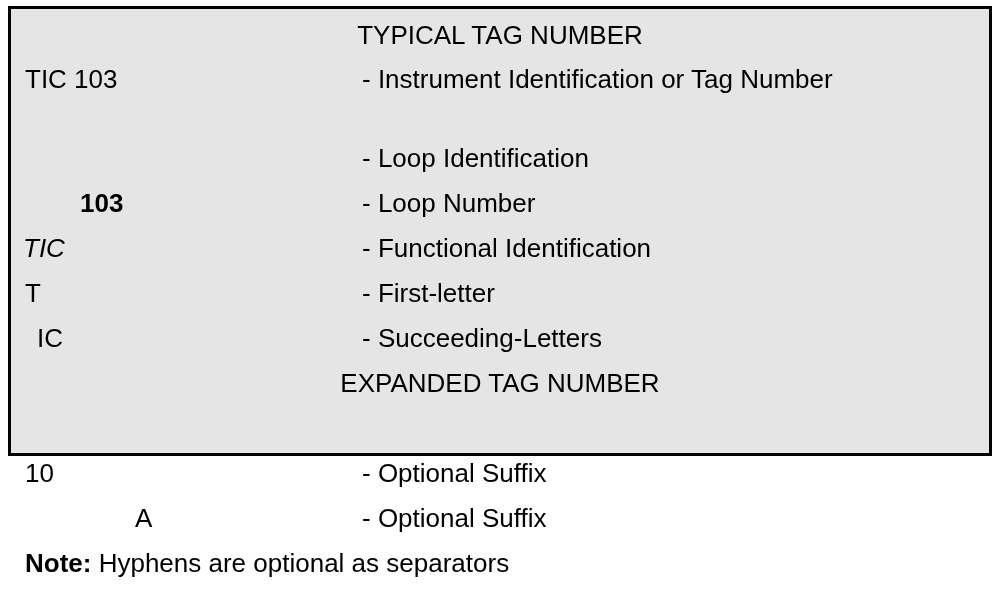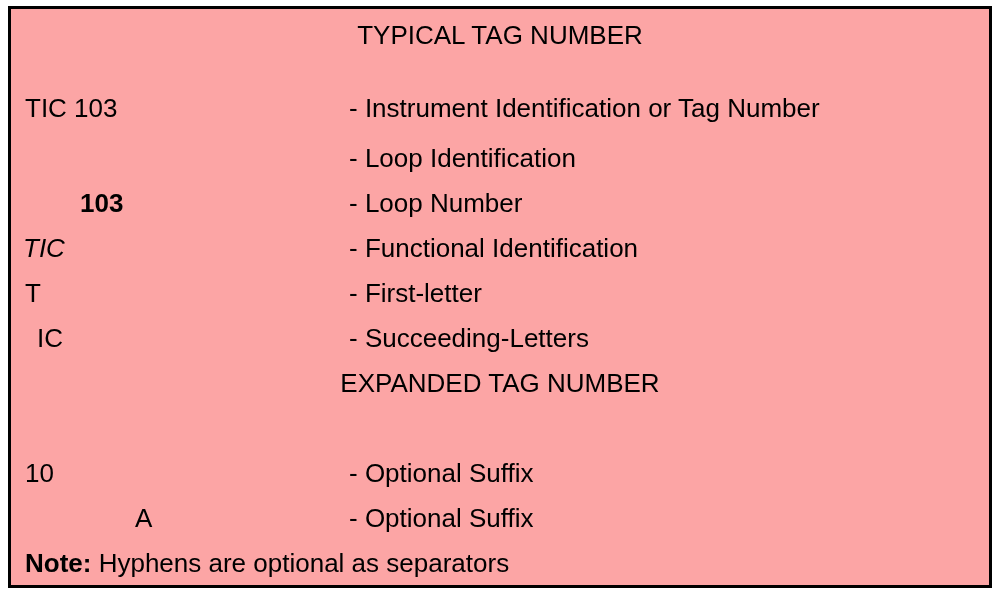--- a/index.html
+++ b/index.html
@@ -15,24 +15,24 @@
     width: 1000px;
     height: 594px;
     background: #ffffff;
     box-sizing: border-box;
   }
   .frame {
     position: absolute;
     left: 8px;
     top: 6px;
     width: 984px;
-    height: 582px;
+    height: 450px;
     border: 3px solid #000000;
     box-sizing: border-box;
-    background: #fca5a5;
+    background: #e5e5e5;
   }
   .rows {
     position: absolute;
     left: 0;
     top: 0;
     width: 100%;
     height: 100%;
   }
   .row {
     position: absolute;
@@ -53,40 +53,40 @@
   }
   .tag {
     position: absolute;
     font-size: 26px;
     color: #000000;
     line-height: 45px;
     white-space: nowrap;
   }
   .desc {
     position: absolute;
-    left: 338px;
+    left: 351px;
     font-size: 26px;
     color: #000000;
     line-height: 45px;
     white-space: nowrap;
   }
   .note {
     position: absolute;
     left: 14px;
     font-size: 26px;
     color: #000000;
     line-height: 45px;
     white-space: nowrap;
   }
   .note b {
     font-weight: bold;
   }
   
   .r-heading1 { top: 4px; }
-  .r-tic103   { top: 48px; margin-top: 29px; }
+  .r-tic103   { top: 48px; }
   .r-t103     { top: 127px; }
   .r-103      { top: 172px; }
   .r-tic      { top: 217px; }
   .r-t        { top: 262px; }
   .r-ic       { top: 307px; }
   .r-heading2 { top: 352px; }
   .r-tagnum   { top: 397px; }
   .r-prefix   { top: 442px; text-align: right; }
   .r-suffix   { top: 487px; }
   .r-note     { top: 532px; padding-left: 36px; }

